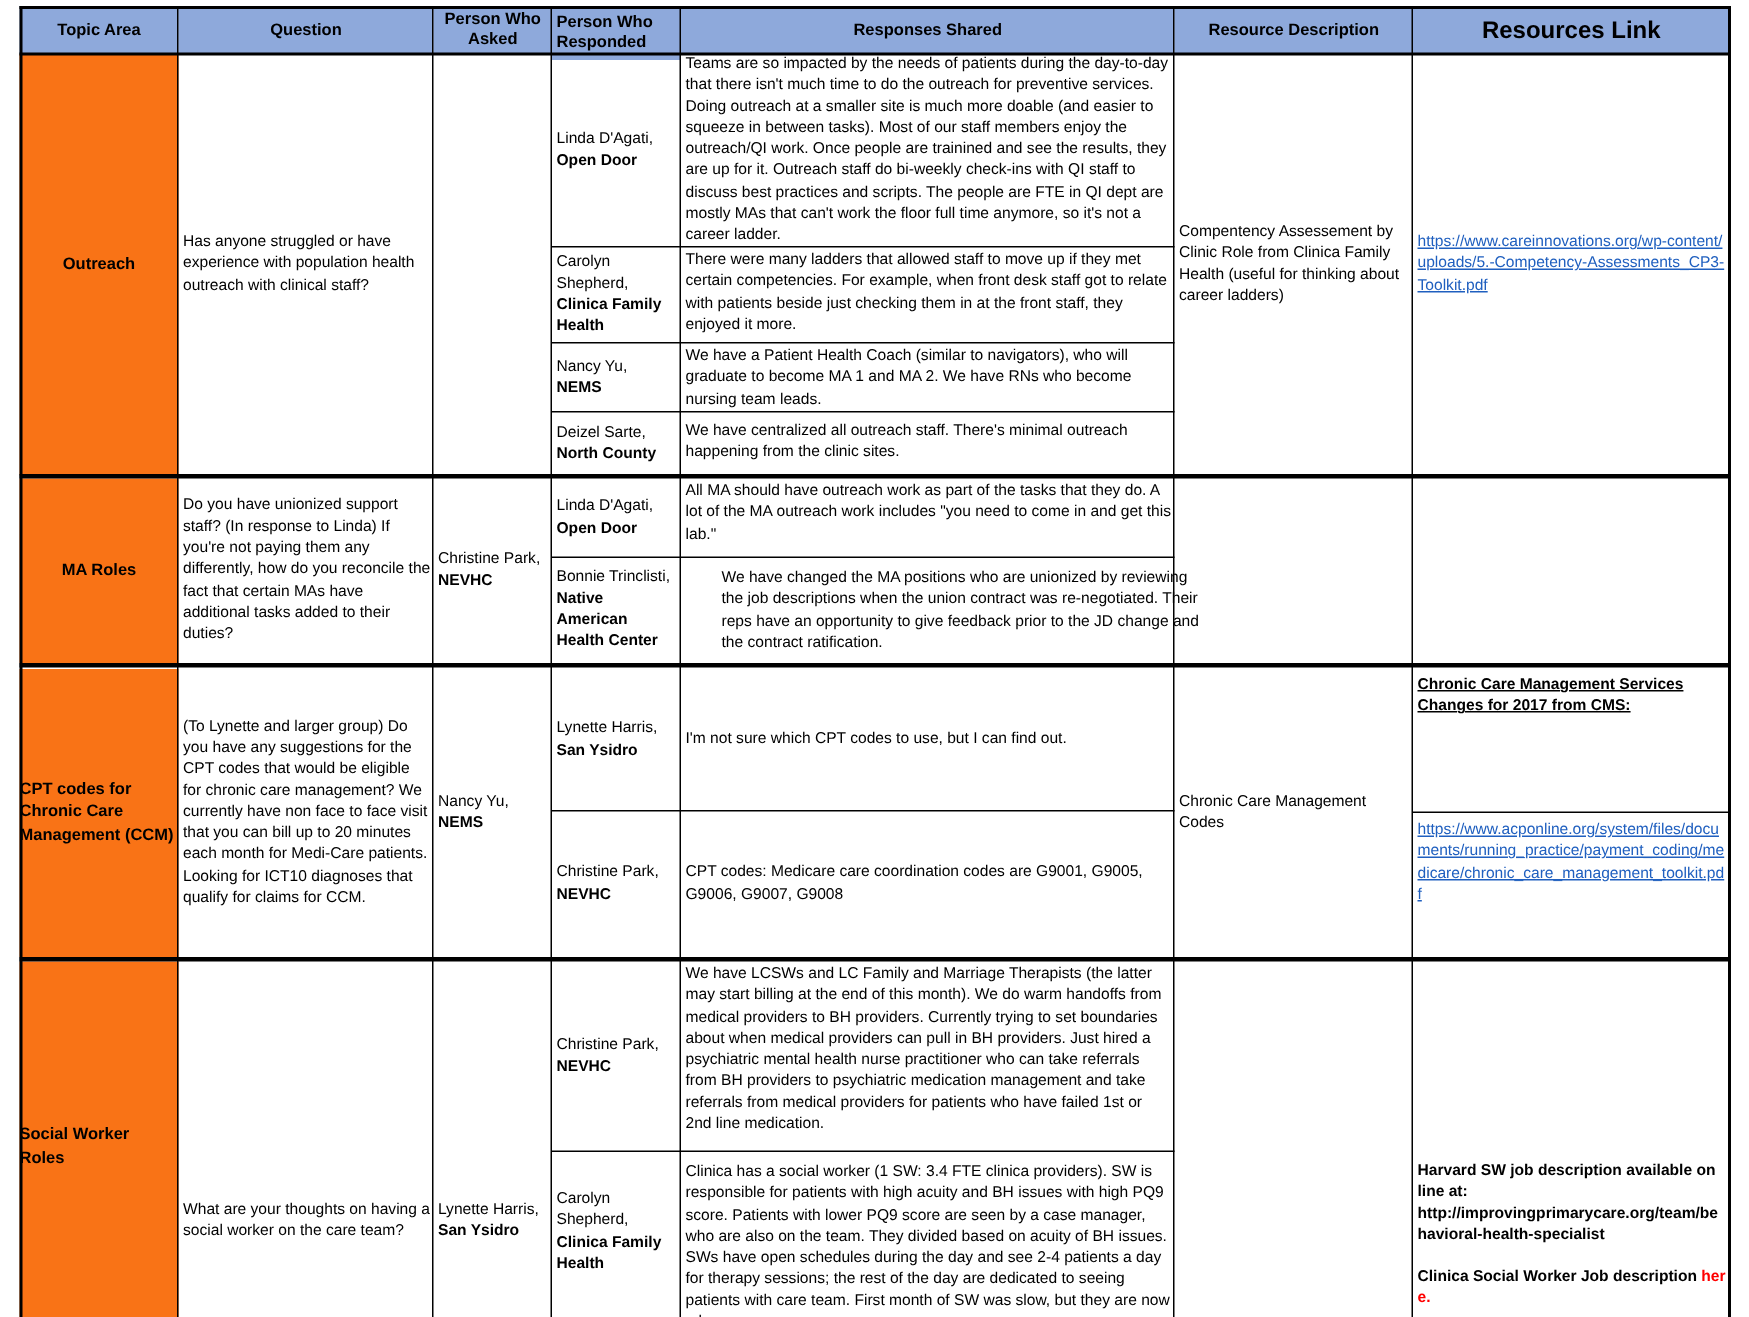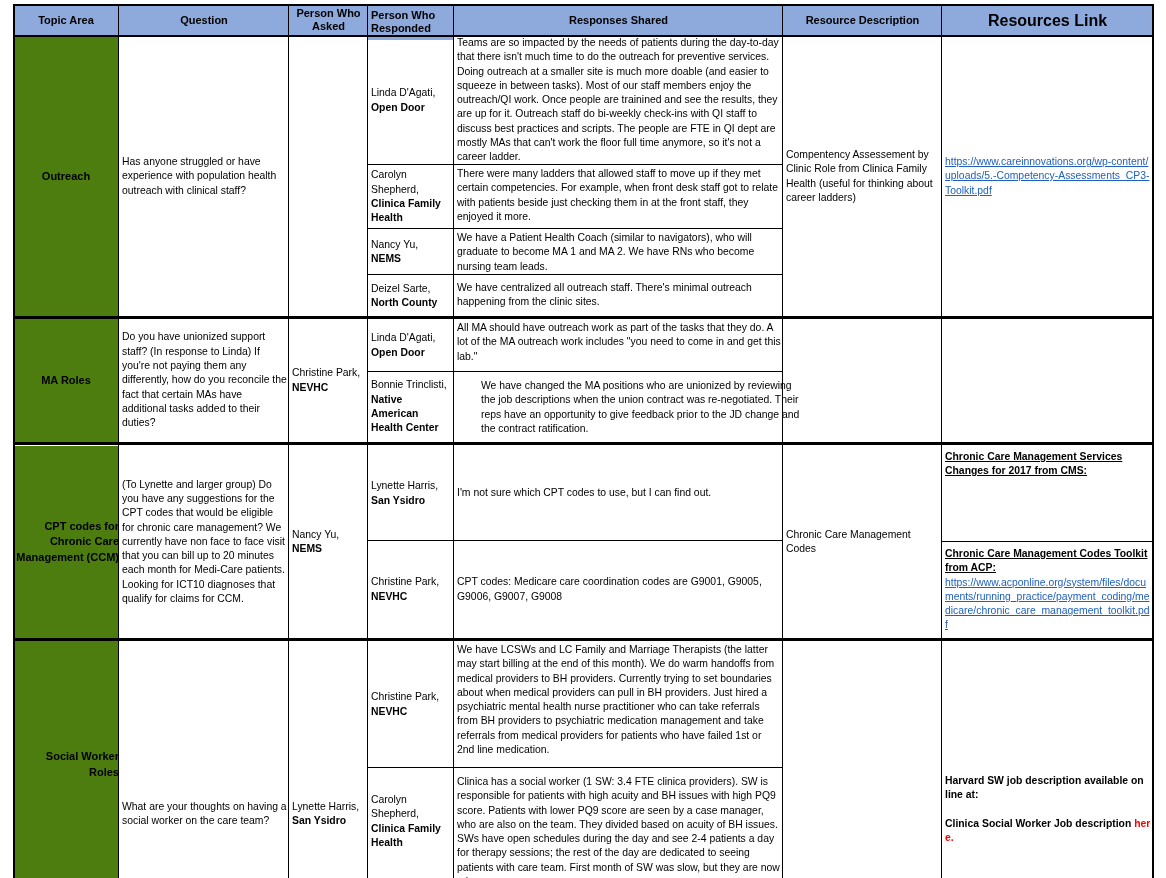--- a/index.html
+++ b/index.html
@@ -3,22 +3,22 @@
 <meta charset="utf-8">
 <style>
   html, body { margin: 0; padding: 0; background: #ffffff; }
   body { width: 1166px; height: 878px; overflow: hidden; position: relative;
          font-family: "Liberation Sans", sans-serif; font-size: 10.4px; color: #000; }
   .sheet { position: absolute; left: 13px; top: 4px; width: 1141px; }
   .cell { position: absolute; box-sizing: border-box; overflow: hidden; line-height: 14.3px; }
   .hdr { background: #8ea9db; font-weight: bold; display: flex; align-items: center;
          justify-content: center; text-align: center; font-size: 11px; line-height: 13px; }
   .hdr.left { justify-content: flex-start; text-align: left; padding-left: 3px; }
-  .topic { background: #4d7c0f; font-weight: bold; font-size: 11px; display: flex;
-           align-items: center; justify-content: center; text-align: right; line-height: 15.5px; }
+  .topic { background: #f97316; font-weight: bold; font-size: 11px; display: flex;
+           align-items: center; justify-content: center; text-align: left; line-height: 15.5px; }
   .vc { display: flex; align-items: center; padding: 0 2px 0 3px; }
   .b { font-weight: bold; }
   .link { color: #1f5fbf; text-decoration: underline; }
   .red { color: #ff0000; }
   .line { position: absolute; background: #000; }
   .bl { display: block; }
 </style>
 </head>
 <body>
 
@@ -138,21 +138,20 @@
     <span>CPT codes: Medicare care coordination codes are G9001, G9005, G9006, G9007, G9008</span>
   </div>
 
   <div class="cell vc" style="left:770px;top:442px;width:159px;height:192px;">
     <span>Chronic Care Management Codes</span>
   </div>
   <div class="cell" style="left:929px;top:442px;width:211px;height:96px;padding:4px 2px 0 3px;word-break:break-all;">
     <span class="bl b" style="text-decoration:underline;word-break:normal;">Chronic Care Management Services Changes for 2017 from CMS:</span>
   </div>
   <div class="cell" style="left:929px;top:538px;width:211px;height:96px;padding:5px 2px 0 3px;word-break:break-all;">
-    <span class="bl b" style="text-decoration:underline;word-break:normal;">Chronic Care Management Codes Toolkit from ACP:</span>
     <span class="link">https://www.acponline.org/system/files/documents/running_practice/payment_coding/medicare/chronic_care_management_toolkit.pdf</span>
   </div>
 
   <div class="cell topic" style="left:0;top:637px;width:106px;height:237px;align-items:flex-start;padding-top:108px;">Social Worker Roles</div>
   <div class="cell" style="left:106px;top:637px;width:170px;height:237px;padding:159px 2px 0 3px;border-radius:24px;">
     <span>What are your thoughts on having a social worker on the care team?</span>
   </div>
   <div class="cell" style="left:276px;top:637px;width:79px;height:237px;padding:159px 0 0 3px;">
     <span class="bl">Lynette Harris,</span>
       <span class="bl b">San Ysidro</span>
@@ -168,20 +167,21 @@
 
   <div class="cell" style="left:355px;top:764px;width:86px;height:114px;padding:25px 0 0 3px;">
     <span class="bl">Carolyn Shepherd,</span>
       <span class="bl b">Clinica Family Health</span>
   </div>
   <div class="cell" style="left:441px;top:764px;width:329px;height:114px;padding:7px 2px 0 3px;">Clinica has a social worker (1 SW: 3.4 FTE clinica providers). SW is responsible for patients with high acuity and BH issues with high PQ9 score. Patients with lower PQ9 score are seen by a case manager, who are also on the team. They divided based on acuity of BH issues. SWs have open schedules during the day and see 2-4 patients a day for therapy sessions; the rest of the day are dedicated to seeing patients with care team. First month of SW was slow, but they are now a key.</div>
 
   <div class="cell" style="left:770px;top:637px;width:159px;height:241px;"></div>
   <div class="cell" style="left:929px;top:637px;width:211px;height:241px;padding:133px 2px 0 3px;word-break:break-all;">
     <span class="bl b" style="word-break:normal;">Harvard SW job description available on line at:</span>
+    <span class="bl b">http://improvingprimarycare.org/team/behavioral-health-specialist</span>
     <span class="bl" style="height:14px;"></span>
     <span class="b" style="word-break:normal;">Clinica Social Worker Job description</span>
     <span class="b red">here.</span>
   </div>
 
   <div class="line" style="left:0;top:0;width:1141px;height:2px;"></div>
   <div class="line" style="left:0;top:31px;width:1141px;height:2px;"></div>
   <div class="line" style="left:0;top:312px;width:1141px;height:3px;"></div>
   <div class="line" style="left:0;top:438px;width:1141px;height:3px;"></div>
   <div class="line" style="left:0;top:634px;width:1141px;height:3px;"></div>

